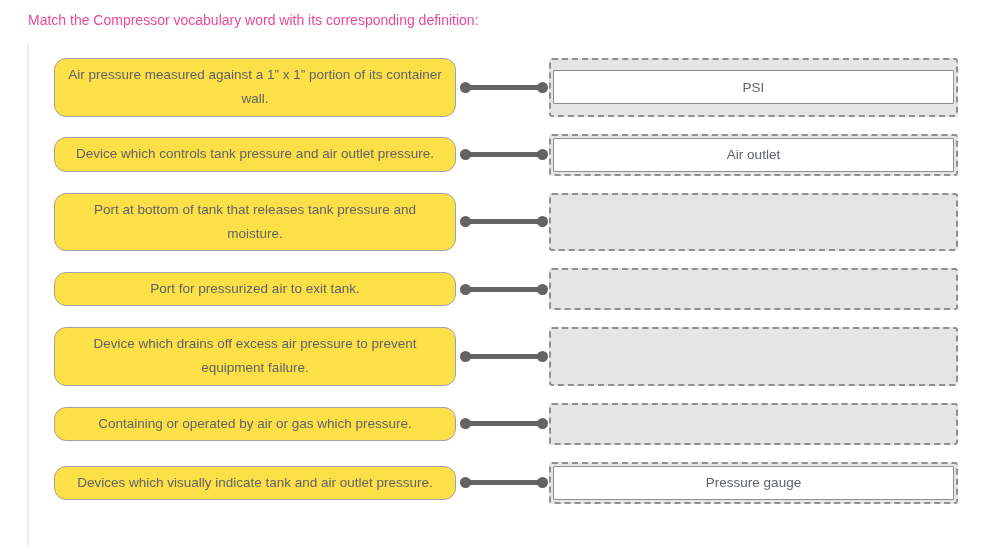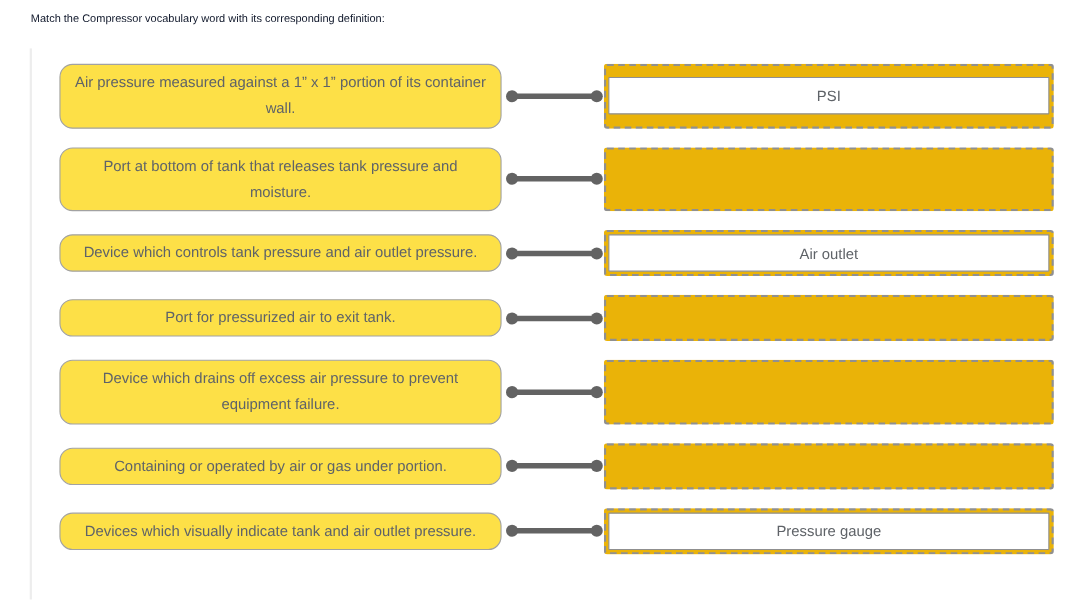--- a/index.html
+++ b/index.html
@@ -7,21 +7,21 @@
   body {
     width:984px; height:552px;
     font-family:"Liberation Sans", sans-serif;
     position:relative; overflow:hidden;
     color:#5c5c5c;
   }
   .page { position:relative; width:984px; height:552px; }
 
   .prompt {
     position:absolute; left:28px; top:12px;
-    font-size:10px; color:#0f172a;
+    font-size:14px; color:#ec4899;
   }
 
   .left-rule {
     position:absolute; left:27px; top:44px;
     width:2px; height:501px; background:#ededed;
   }
 
   .rows {
     position:absolute; left:54px; top:58px; width:904px;
   }
@@ -53,21 +53,21 @@
     border-radius:50%; background:#636363;
   }
   .connector .dot.left  { left:4px; }
   .connector .dot.right { right:1px; }
 
   .dropzone {
     flex:1 1 auto;
     align-self:stretch;
     min-height:42px;
     border:2px dashed #909090; border-radius:3px;
-    background:#eab308;
+    background:#e5e5e5;
     display:flex; align-items:center;
     padding:2px;
     justify-content:center;
   }
   .answer-card {
     flex:1 1 auto;
     min-height:34px;
     border:1px solid #8f8f8f; border-radius:1px;
     background:#fff;
     display:flex; align-items:center; justify-content:center;
@@ -93,45 +93,45 @@
     </div>
     <div class="dropzone">
       <div class="answer-card">
         <span>PSI</span>
       </div>
     </div>
   </div>
 
   <div class="row">
     <div class="def-box">
-      <span>Port at bottom of tank that releases tank pressure and moisture.</span>
-    </div>
-    <div class="connector">
-      <span class="line"></span>
-      <span class="dot left"></span>
-      <span class="dot right"></span>
-    </div>
-    <div class="dropzone">
-      
-    </div>
-  </div>
-
-  <div class="row">
-    <div class="def-box">
       <span>Device which controls tank pressure and air outlet pressure.</span>
     </div>
     <div class="connector">
       <span class="line"></span>
       <span class="dot left"></span>
       <span class="dot right"></span>
     </div>
     <div class="dropzone">
       <div class="answer-card">
         <span>Air outlet</span>
       </div>
+    </div>
+  </div>
+
+  <div class="row">
+    <div class="def-box">
+      <span>Port at bottom of tank that releases tank pressure and moisture.</span>
+    </div>
+    <div class="connector">
+      <span class="line"></span>
+      <span class="dot left"></span>
+      <span class="dot right"></span>
+    </div>
+    <div class="dropzone">
+      
     </div>
   </div>
 
   <div class="row">
     <div class="def-box">
       <span>Port for pressurized air to exit tank.</span>
     </div>
     <div class="connector">
       <span class="line"></span>
       <span class="dot left"></span>
@@ -151,21 +151,21 @@
       <span class="dot left"></span>
       <span class="dot right"></span>
     </div>
     <div class="dropzone">
       
     </div>
   </div>
 
   <div class="row">
     <div class="def-box">
-      <span>Containing or operated by air or gas under portion.</span>
+      <span>Containing or operated by air or gas which pressure.</span>
     </div>
     <div class="connector">
       <span class="line"></span>
       <span class="dot left"></span>
       <span class="dot right"></span>
     </div>
     <div class="dropzone">
       
     </div>
   </div>

